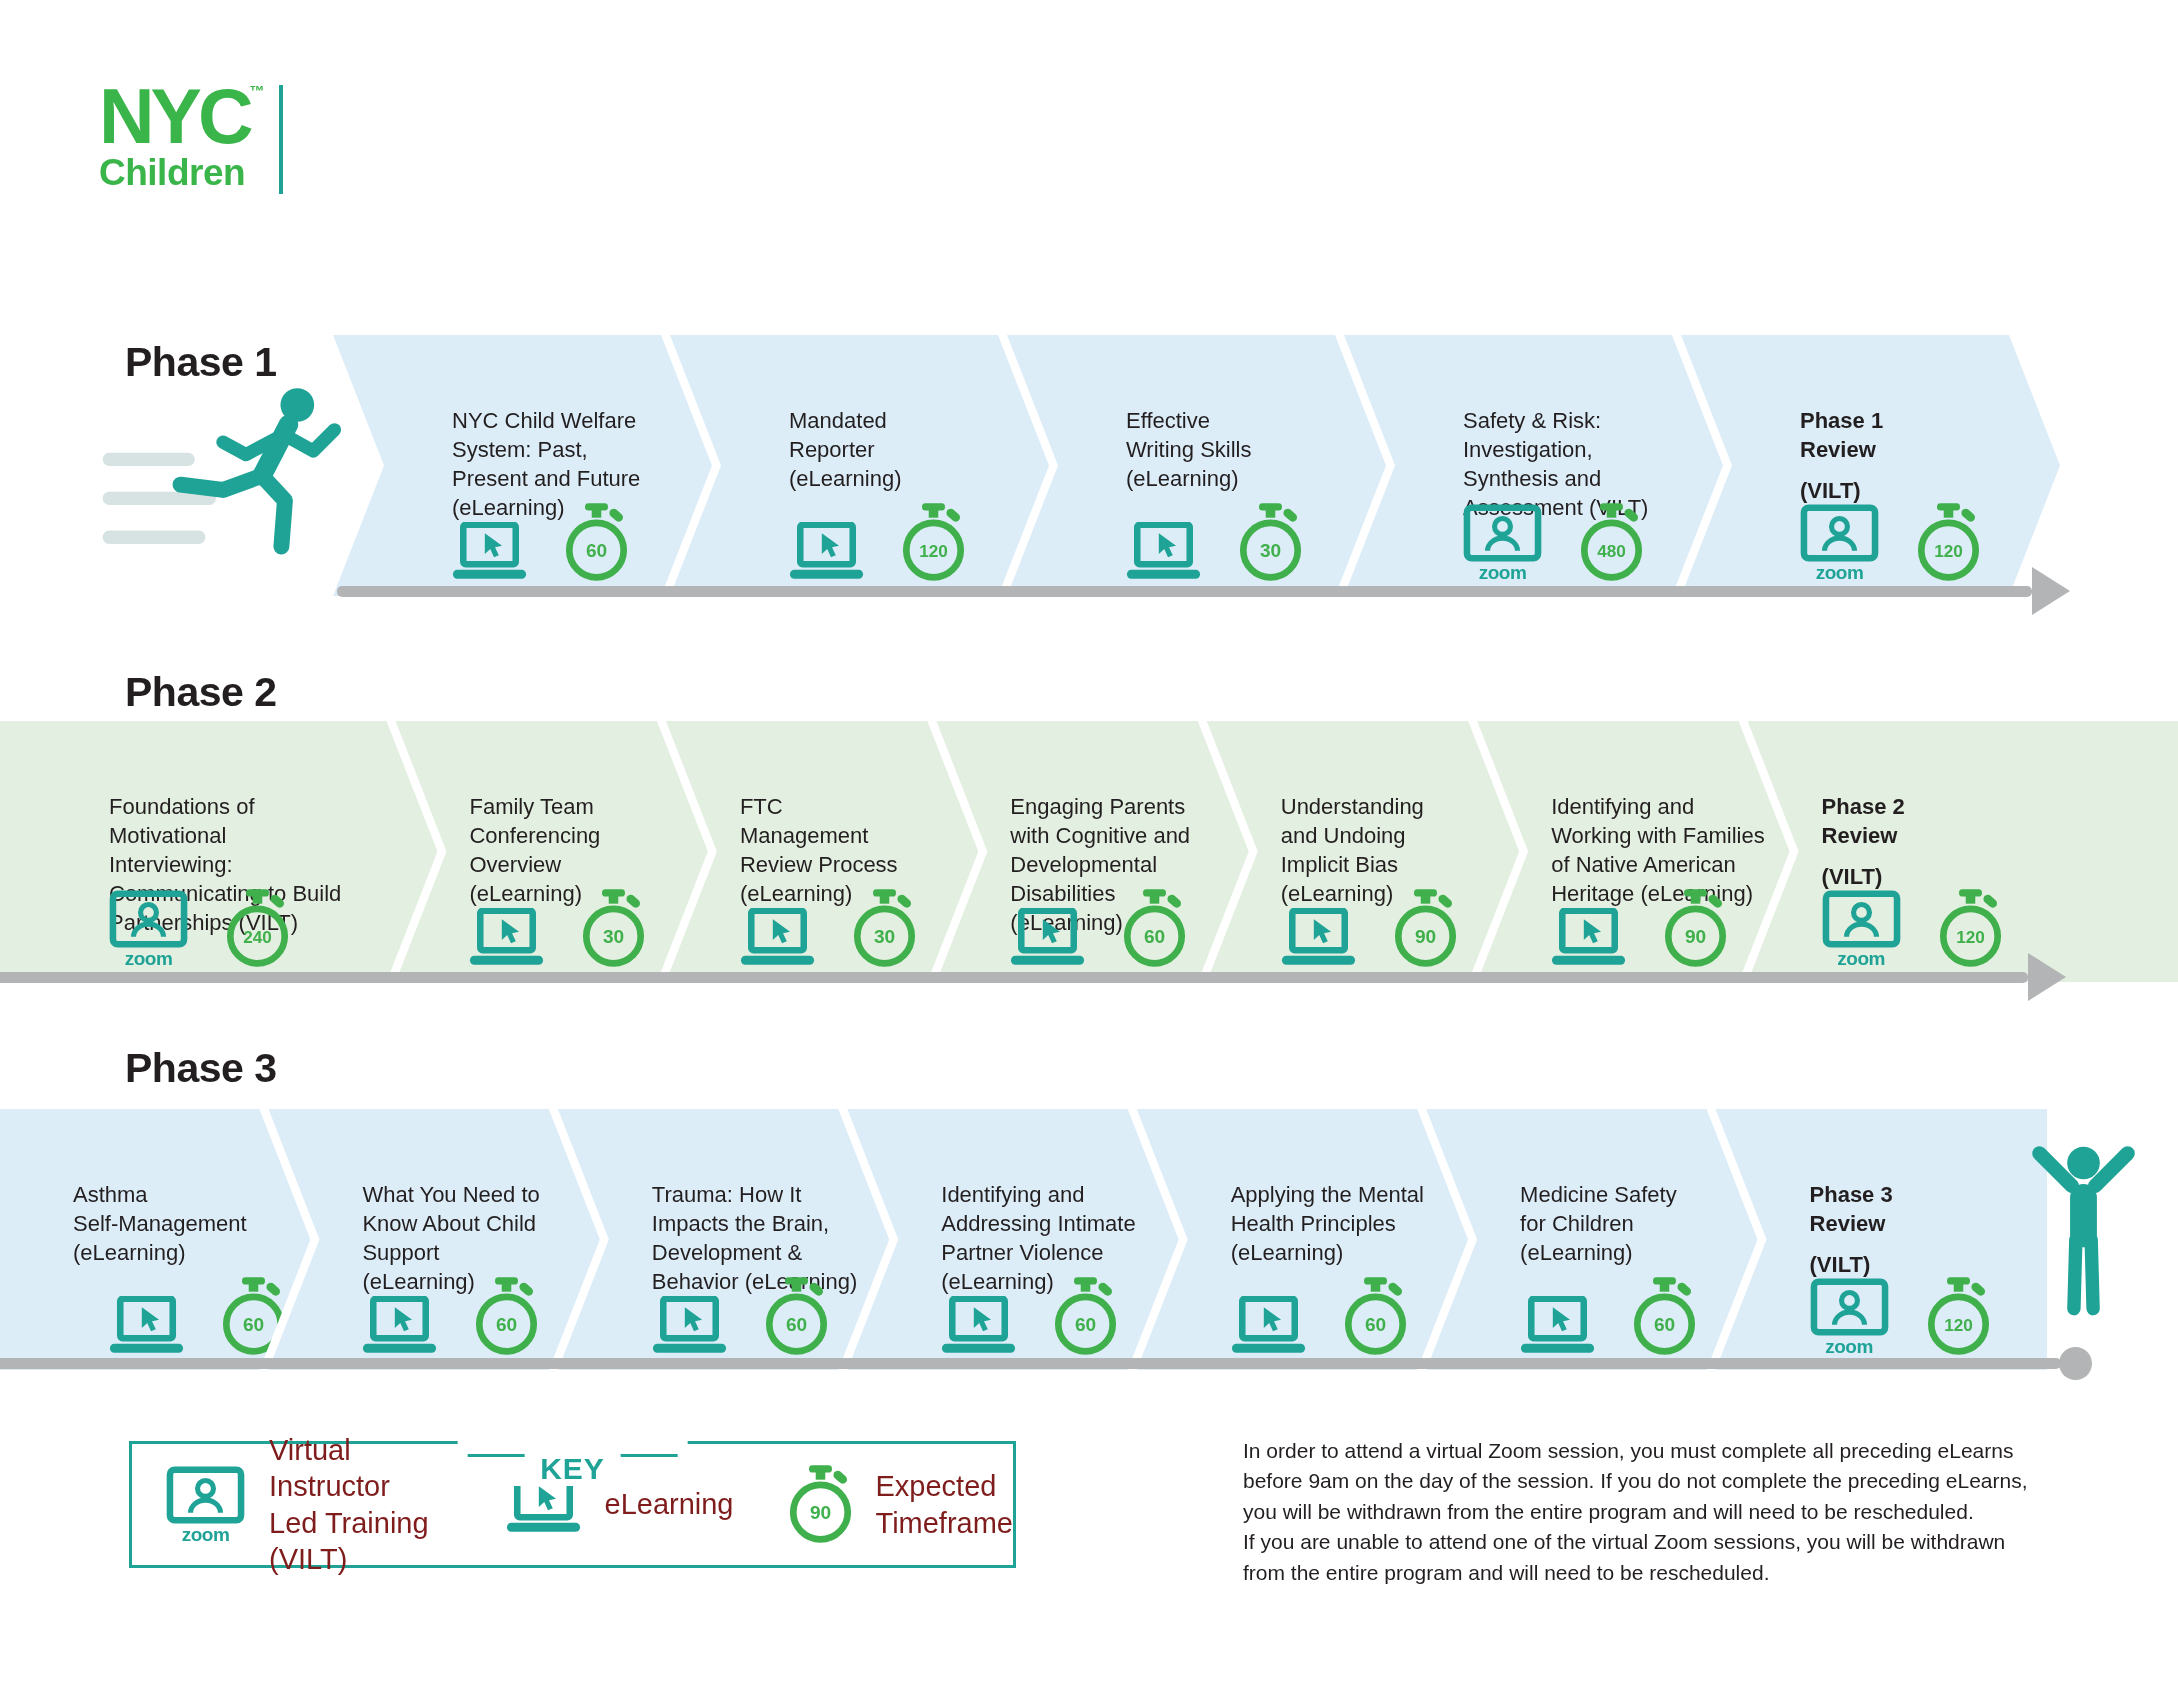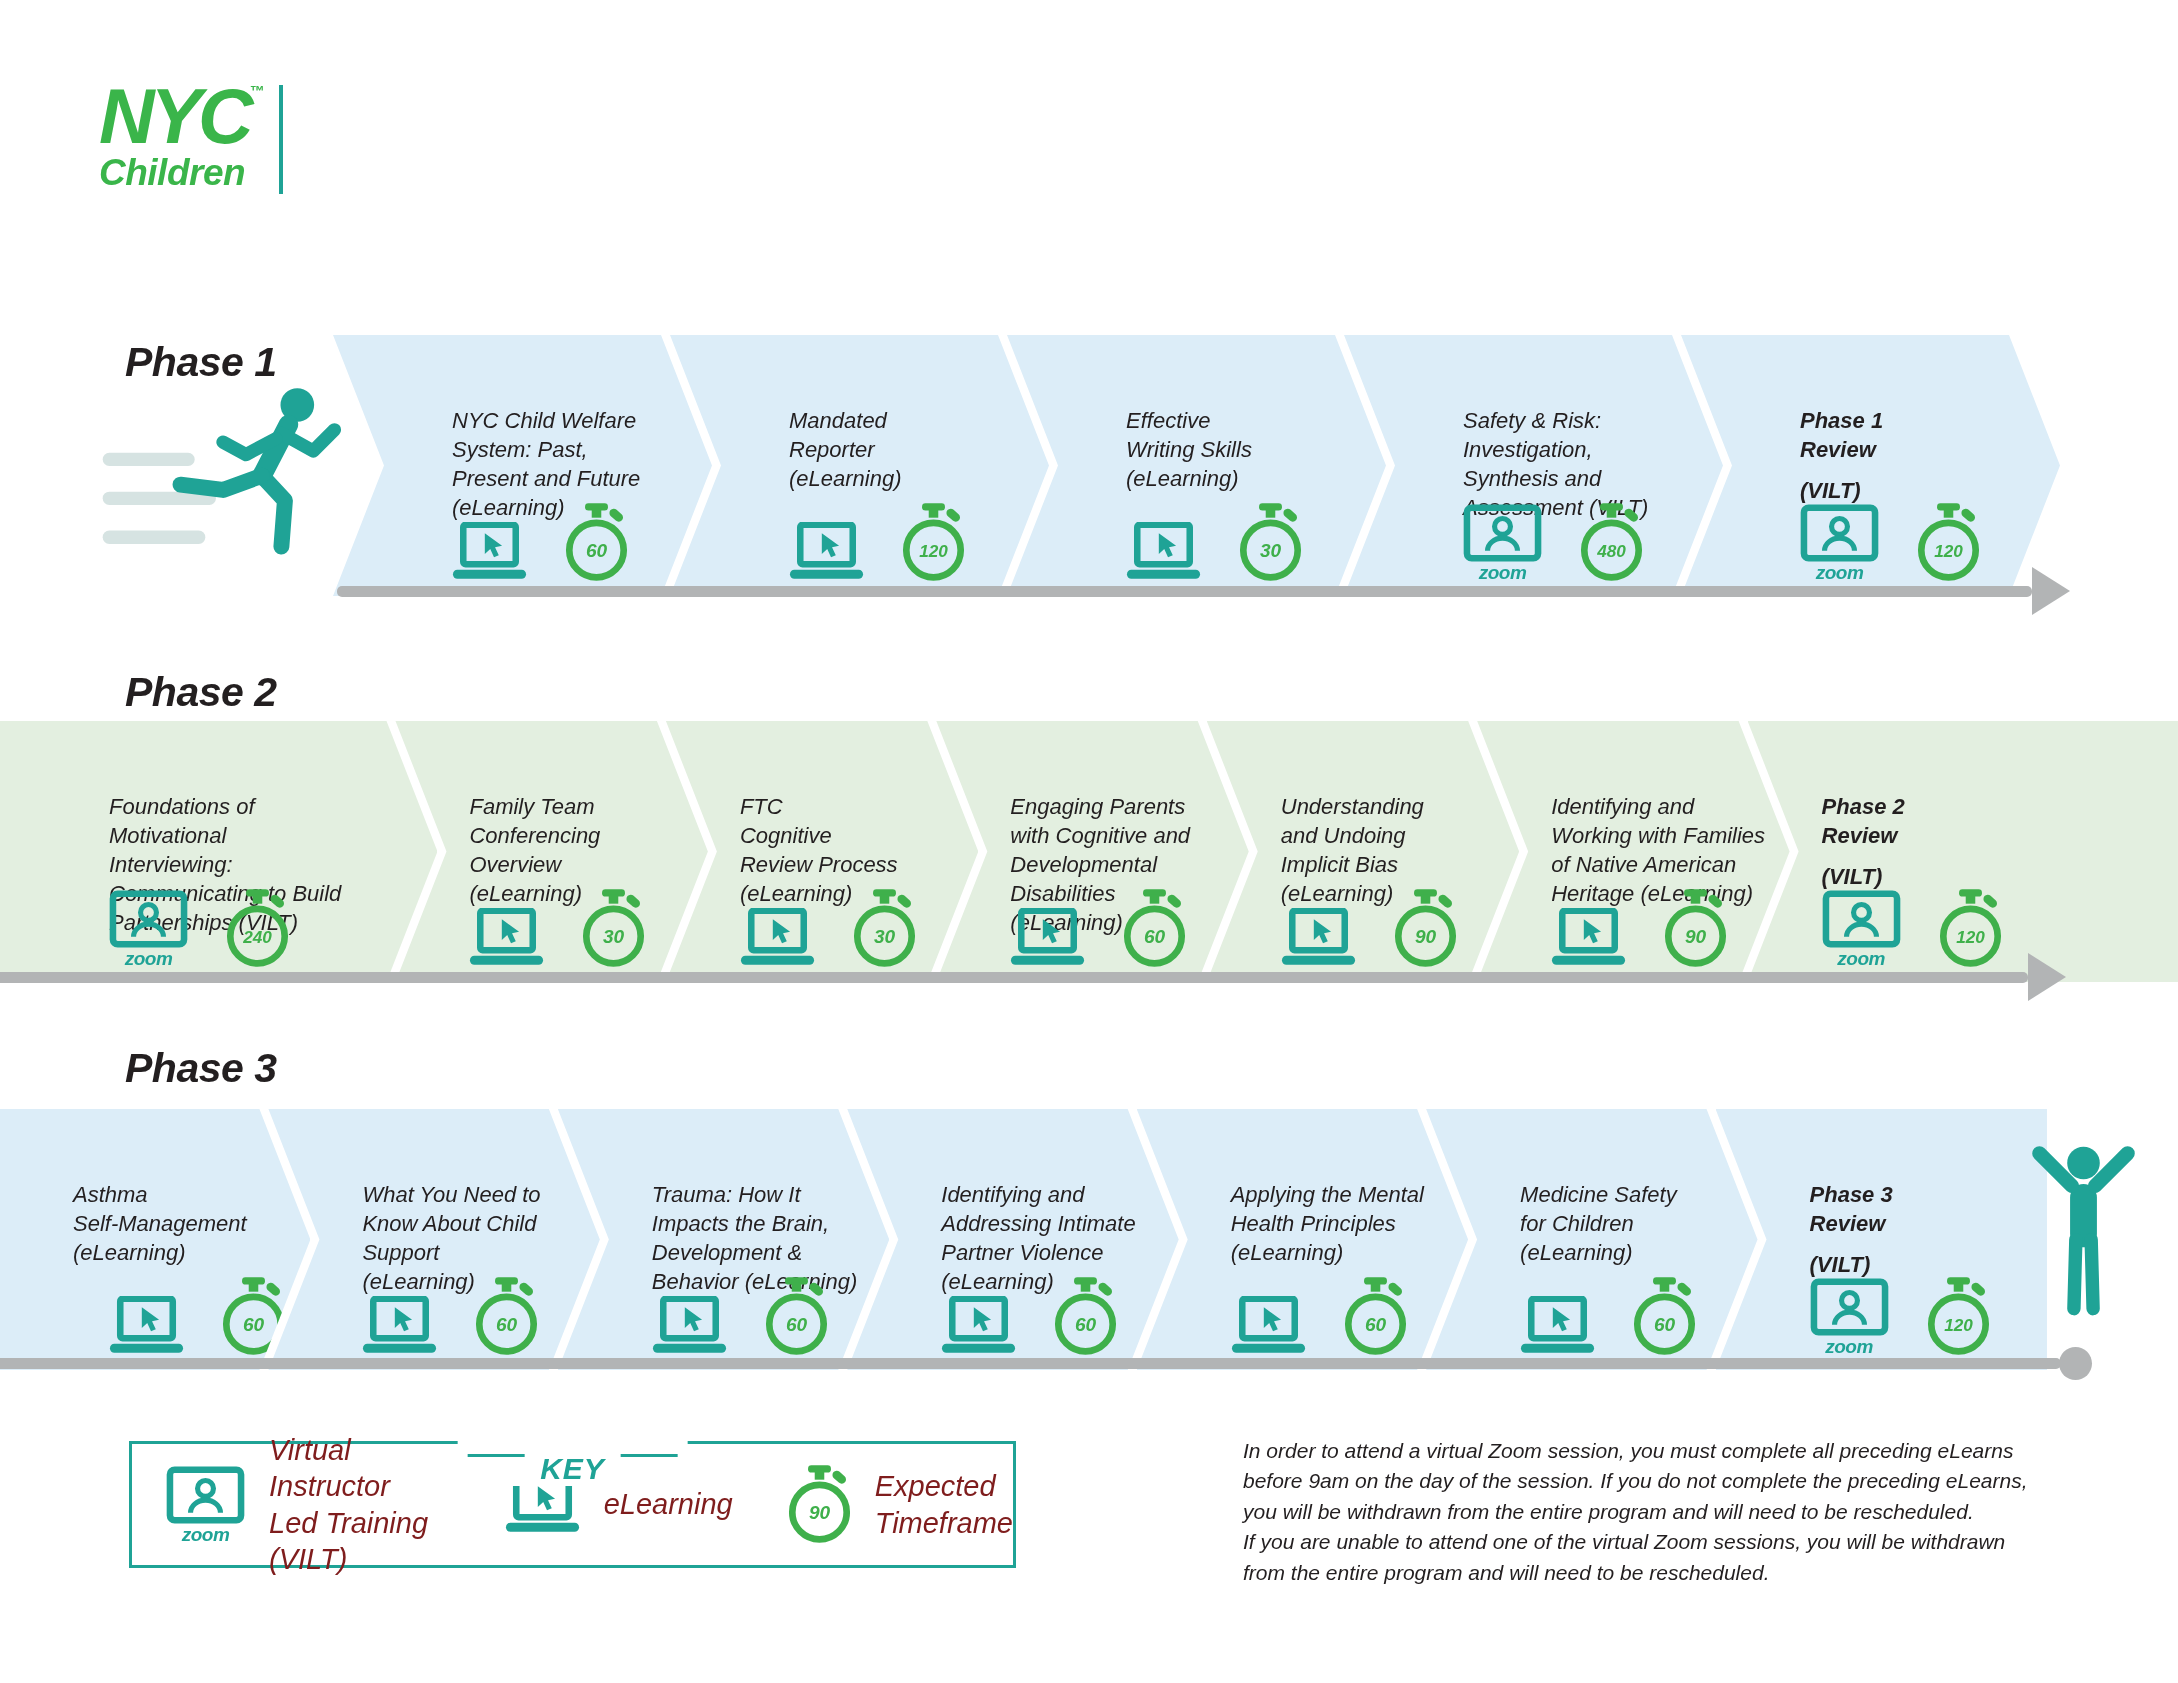--- a/index.html
+++ b/index.html
@@ -1,17 +1,17 @@
 <!DOCTYPE html>
 <html><head>
 <meta charset="utf-8">
 <style>
   html,body{margin:0;padding:0;background:#fff;}
   .canvas{position:relative;width:2178px;height:1645px;background:#ffffff;overflow:hidden;
-          font-family:"Liberation Sans",sans-serif;color:#231F20;font-style:italic;}
+          font-family:"Liberation Sans",sans-serif;color:#231F20;}
 
   
   .logo{position:absolute;left:99px;top:85px;display:flex;align-items:flex-start;}
   .nyc-block{display:flex;flex-direction:column;align-items:flex-start;}
   .nyc-word{font-size:77px;font-weight:800;letter-spacing:-4px;color:#3AB54A;line-height:0.82;}
   .nyc-tm{font-size:15px;font-weight:700;vertical-align:top;color:#3AB54A;}
   .children-word{font-size:37px;font-weight:700;color:#3AB54A;letter-spacing:-0.5px;margin-top:4px;}
   .logo-divider{width:4px;height:109px;background:#1FA396;margin:0 22px 0 18px;}
   .org-name{font-size:48px;font-weight:700;color:#1FA396;line-height:1.12;letter-spacing:-0.5px;}
 
@@ -287,21 +287,21 @@
     <rect x="28" y="5" width="10" height="10" fill="#3FB04B"></rect>
     <rect x="46" y="8" width="16" height="9" rx="4.5" fill="#3FB04B" transform="rotate(42 54 12)"></rect>
     <circle cx="33" cy="49" r="28.5" fill="none" stroke="#3FB04B" stroke-width="7"></circle>
     <text x="33" y="56" text-anchor="middle" font-size="20" font-weight="bold" fill="#3FB04B" font-family="'Liberation Sans',sans-serif">30</text>
             </svg>
           </span>
         </div>
       </div>
       <div class="seg chev green">
         <div class="seg-title">FTC
-Cognitive
+Management
 Review Process
 (eLearning)</div>
         <div class="icons">
           <span class="type-icon">
             <svg class="laptop" viewBox="0 0 80 64">
     <rect x="12" y="3" width="56" height="42" rx="2.5" fill="none" stroke="#1FA396" stroke-width="7"></rect>
     <path d="M35 12 L35 34 L40.8 28.9 L44.8 37.7 L49.9 35.4 L45.9 26.8 L53.4 25.4 Z" fill="#1FA396"></path>
     <rect x="1" y="51" width="78" height="9.5" rx="4.7" fill="#1FA396"></rect>
             </svg>
           </span>

